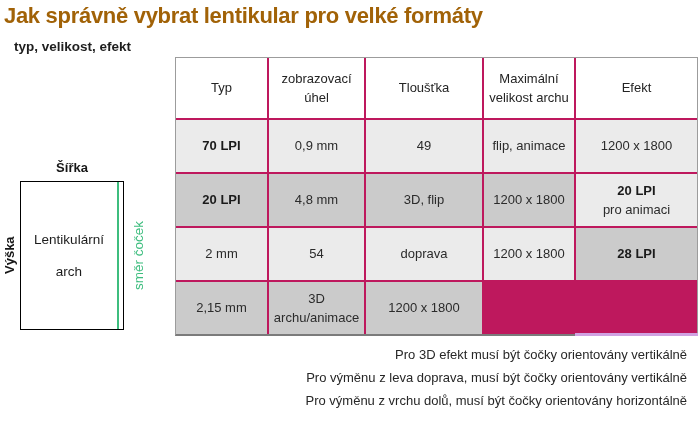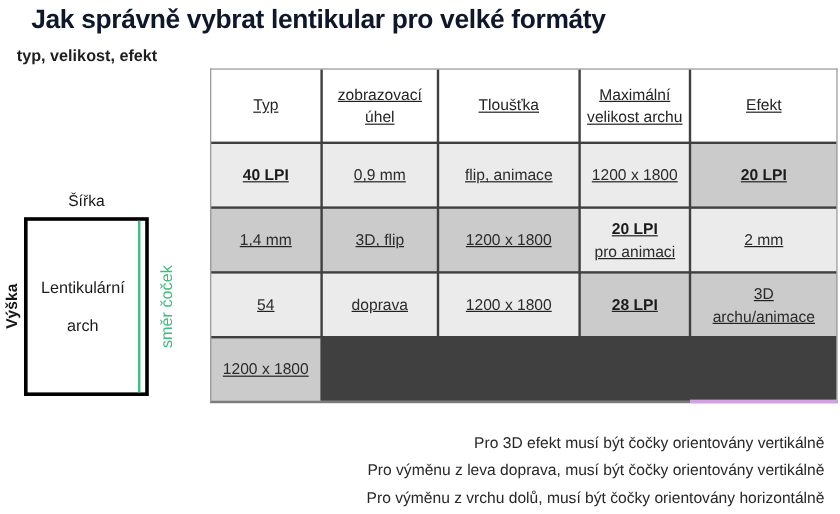--- a/index.html
+++ b/index.html
@@ -12,35 +12,35 @@
     --text-main:#222222;
   }
   *{margin:0;padding:0;box-sizing:border-box;}
   html,body{background:#ffffff;}
   body{
     width:700px;height:428px;position:relative;overflow:hidden;
     font-family:"Liberation Sans","DejaVu Sans",sans-serif;
     color:var(--text-main);
   }
   .page-title{
-    position:absolute;left:26px;top:3px;
-    font-size:22px;font-weight:800;letter-spacing:-0.3px;color:#0f172a;
+    position:absolute;left:4px;top:3px;
+    font-size:22px;font-weight:800;letter-spacing:-0.3px;color:#a16207;
   }
   .page-subtitle{
     position:absolute;left:14px;top:39px;font-size:13.5px;color:#1e1e1e;font-weight:bold;
   }
 
   
   .dia-width-label{
     position:absolute;left:20px;top:160px;width:104px;
-    text-align:center;font-size:13px;font-weight:normal;color:#161616;
+    text-align:center;font-size:13px;font-weight:bold;color:#161616;
   }
   .dia-rect{
     position:absolute;left:20px;top:181px;width:104px;height:149px;
-    border:3px solid #000000;background:#ffffff;
+    border:1px solid #000000;background:#ffffff;
     display:flex;align-items:center;justify-content:center;
   }
   .dia-rect-text{
     font-size:13.5px;line-height:2.3;text-align:center;white-space:pre-line;
     color:#1c1c1c;margin-right:6px;
   }
   .lens-line{
     position:absolute;top:0;bottom:0;right:4px;width:2px;
     background:var(--lens-green);
   }
@@ -62,41 +62,40 @@
     position:absolute;left:175px;top:57px;
     border:1px solid var(--border-gray);
     border-bottom:2px solid var(--border-dark);
     background:#ffffff;
   }
   .grid{
     display:grid;
     grid-template-columns:91px 95px 116px 90px 121px;
     grid-template-rows:60px 52px 52px 52px 52px;
     gap:2px;
-    background:#404040;
-    text-decoration:underline;
+    background:#be185d;
   }
   .cell{
     display:flex;flex-direction:column;align-items:center;justify-content:center;
     font-size:13px;text-align:center;color:#2b2b2b;
     white-space:pre-line;line-height:1.5;
   }
   .cell.head{background:#ffffff;color:#242424;}
   .r-light{background:var(--row-light);}
   .r-dark{background:var(--row-dark);}
   .lpi{font-weight:bold;color:#1b1b1b;}
   .lpi-sub:empty{display:none;}
   .violet-bar{
     position:absolute;right:-1px;bottom:-2px;width:123px;height:3px;
     background:var(--accent-violet);
   }
 
   
   .notes{
-    position:absolute;right:13px;top:357px;text-align:right;
+    position:absolute;right:13px;top:343px;text-align:right;
     font-size:13px;line-height:23px;color:#272727;
   }
 </style>
 </head>
 <body>
 
 <h1 class="page-title">Jak správně vybrat lentikular pro velké formáty</h1>
 <div class="page-subtitle">typ, velikost, efekt</div>
 
 <div class="dia-width-label">Šířka</div>
@@ -111,48 +110,50 @@
 <div class="table-wrap">
   <div class="grid">
     <div class="cell head">Typ</div>
     <div class="cell head">zobrazovací úhel</div>
     <div class="cell head">Tloušťka</div>
     <div class="cell head">Maximální
 velikost archu</div>
     <div class="cell head">Efekt</div>
 
     <div class="cell r-light">
-      <span class="lpi">40 LPI</span>
+      <span class="lpi">70 LPI</span>
       
     </div>
     <div class="cell r-light">0,9 mm</div>
+    <div class="cell r-light">49</div>
     <div class="cell r-light">flip, animace</div>
     <div class="cell r-light">1200 x 1800</div>
 
     <div class="cell r-dark">
       <span class="lpi">20 LPI</span>
       
     </div>
-    <div class="cell r-dark">1,4 mm</div>
+    <div class="cell r-dark">4,8 mm</div>
     <div class="cell r-dark">3D, flip</div>
     <div class="cell r-dark">1200 x 1800</div>
 
     <div class="cell r-light">
       <span class="lpi">20 LPI</span>
       <span class="lpi-sub">pro animaci</span>
     </div>
     <div class="cell r-light">2 mm</div>
     <div class="cell r-light">54</div>
     <div class="cell r-light">doprava</div>
     <div class="cell r-light">1200 x 1800</div>
 
     <div class="cell r-dark">
       <span class="lpi">28 LPI</span>
       
     </div>
+    <div class="cell r-dark">2,15 mm</div>
     <div class="cell r-dark">3D
 archu/animace</div>
     <div class="cell r-dark">1200 x 1800</div>
   </div>
   <div class="violet-bar"></div>
 </div>
 
 <div class="notes">
   <div>Pro 3D efekt musí být čočky orientovány vertikálně</div>
   <div>Pro výměnu z leva doprava, musí být čočky orientovány vertikálně</div>

